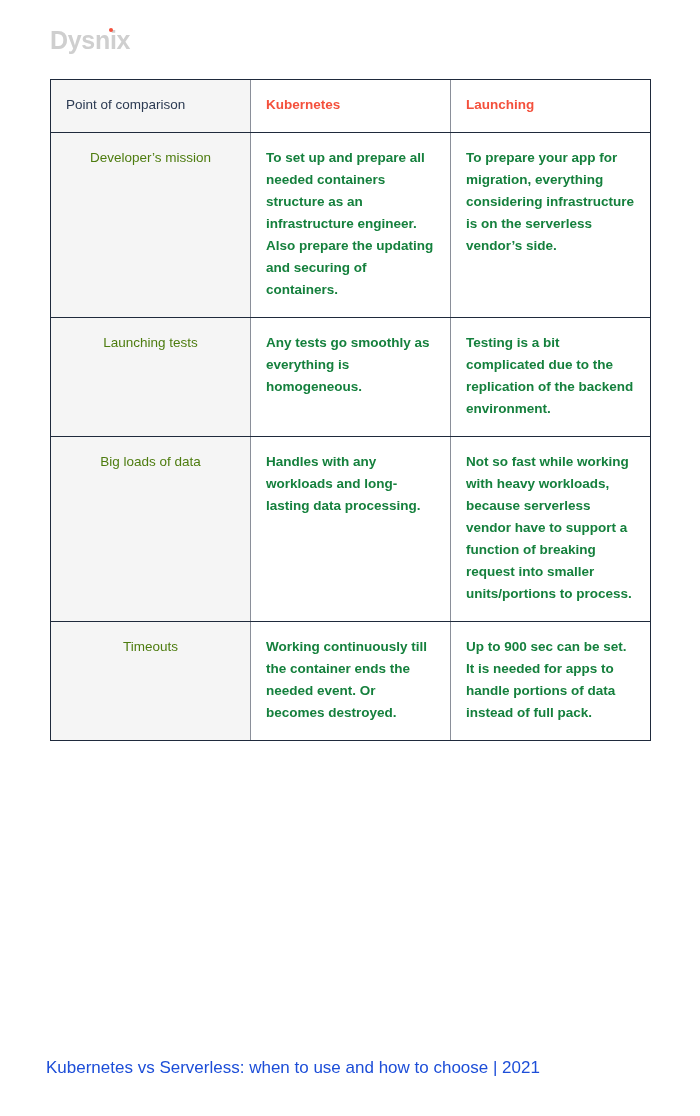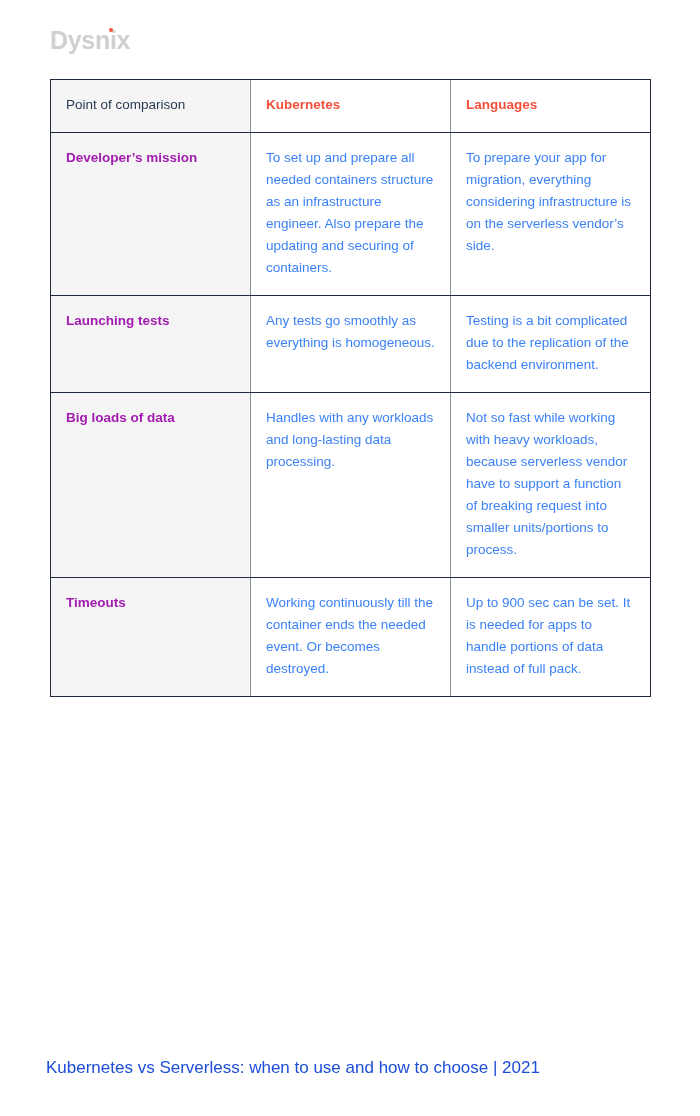--- a/index.html
+++ b/index.html
@@ -57,24 +57,24 @@
   .cmp-table col.c2 { width: 200px; }
   .cmp-table col.c3 { width: 200px; }
 
   .cmp-table th,
   .cmp-table td {
     vertical-align: top;
     text-align: left;
     padding: 14px 15px 16px 15px;
     border-top: 1.5px solid #1f2a3c;
     border-bottom: 1.5px solid #1f2a3c;
-    font-weight: 400;
+    font-weight: 700;
     font-size: 13.5px;
     line-height: 22px;
-    color: #3b82f6;
+    color: #15803d;
     background: #ffffff;
     box-sizing: border-box;
   }
 
   
   .cmp-table th.col-k,
   .cmp-table td.col-k,
   .cmp-table th.col-s,
   .cmp-table td.col-s {
     border-left: 1.5px solid #8a8f99;
@@ -84,22 +84,23 @@
     border-left: 1.5px solid #1f2a3c;
   }
   .cmp-table th.col-s,
   .cmp-table td.col-s {
     border-right: 1.5px solid #1f2a3c;
   }
 
   
   .cmp-table td.col-p {
     background: #f5f5f5;
-    font-weight: 700;
-    color: #a21caf;
+    font-weight: 400;
+    color: #4d7c0f;
+    text-align: center;
   }
   .cmp-table th.col-p {
     background: #f5f5f5;
     font-weight: 400;
     color: #2b3a52;
   }
 
   
   .cmp-table th.col-k,
   .cmp-table th.col-s {
@@ -136,21 +137,21 @@
   <table class="cmp-table">
     <colgroup>
       <col class="c1">
       <col class="c2">
       <col class="c3">
     </colgroup>
     <thead>
       <tr>
         <th class="col-p">Point of comparison</th>
         <th class="col-k">Kubernetes</th>
-        <th class="col-s">Languages</th>
+        <th class="col-s">Launching</th>
       </tr>
     </thead>
     <tbody>
       <tr>
         <td class="col-p">Developer’s mission</td>
         <td class="col-k">To set up and prepare all needed containers structure as an infrastructure engineer. Also prepare the updating and securing of containers.</td>
         <td class="col-s">To prepare your app for migration, everything considering infrastructure is on the serverless vendor’s side.</td>
       </tr>
       <tr>
         <td class="col-p">Launching tests</td>

